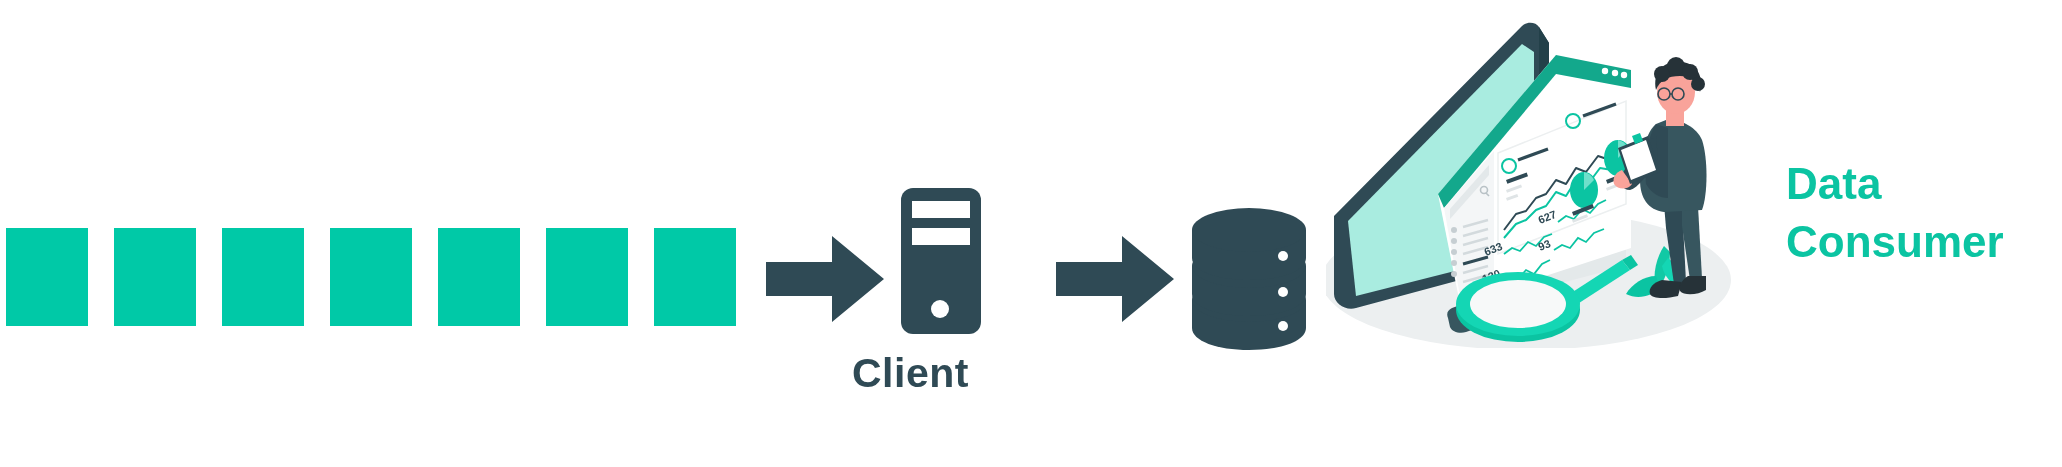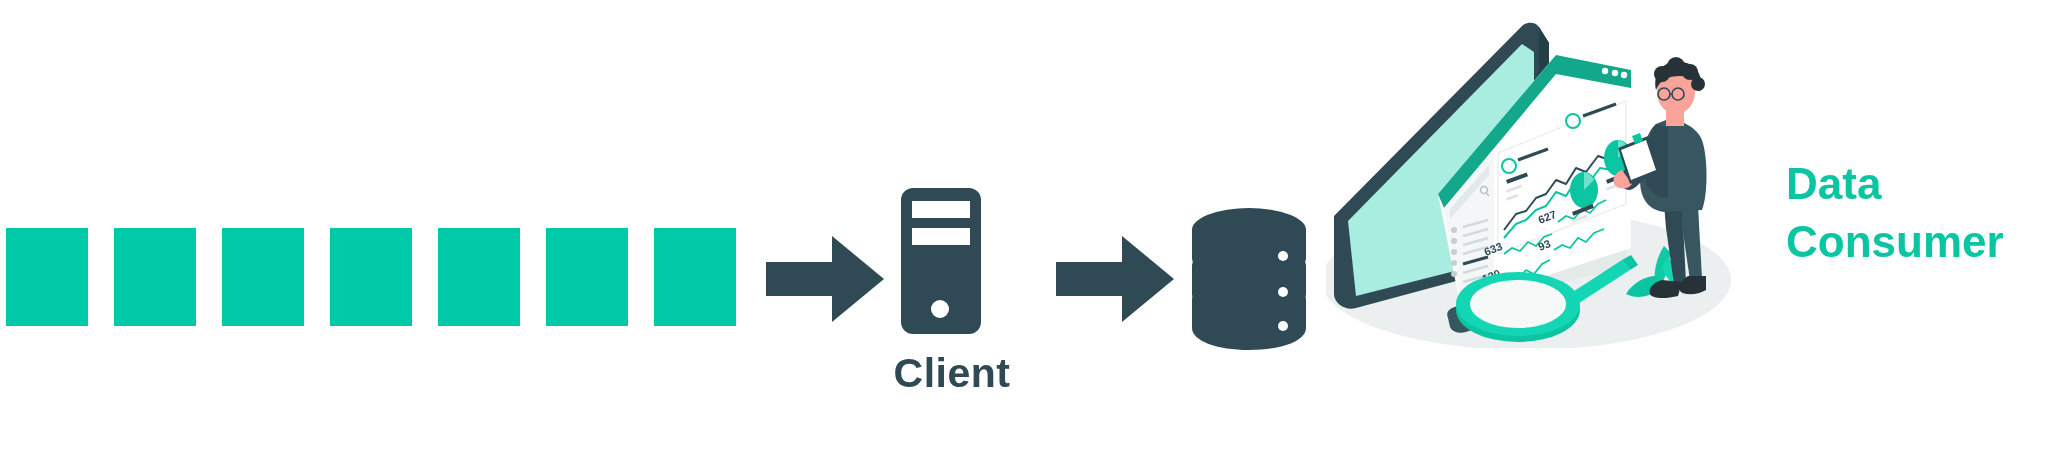--- a/index.html
+++ b/index.html
@@ -75,21 +75,21 @@
     width: 18px;
     height: 18px;
     border-radius: 50%;
     background: #ffffff;
   }
   .server-label {
     position: absolute;
     left: -20px;
     top: 162px;
     width: 200px;
-    text-align: center;
+    text-align: left;
     font-size: 41px;
     font-weight: bold;
     color: #2f4a55;
     letter-spacing: 0.5px;
   }
 
   
   .database {
     position: absolute;
     left: 1190px;

